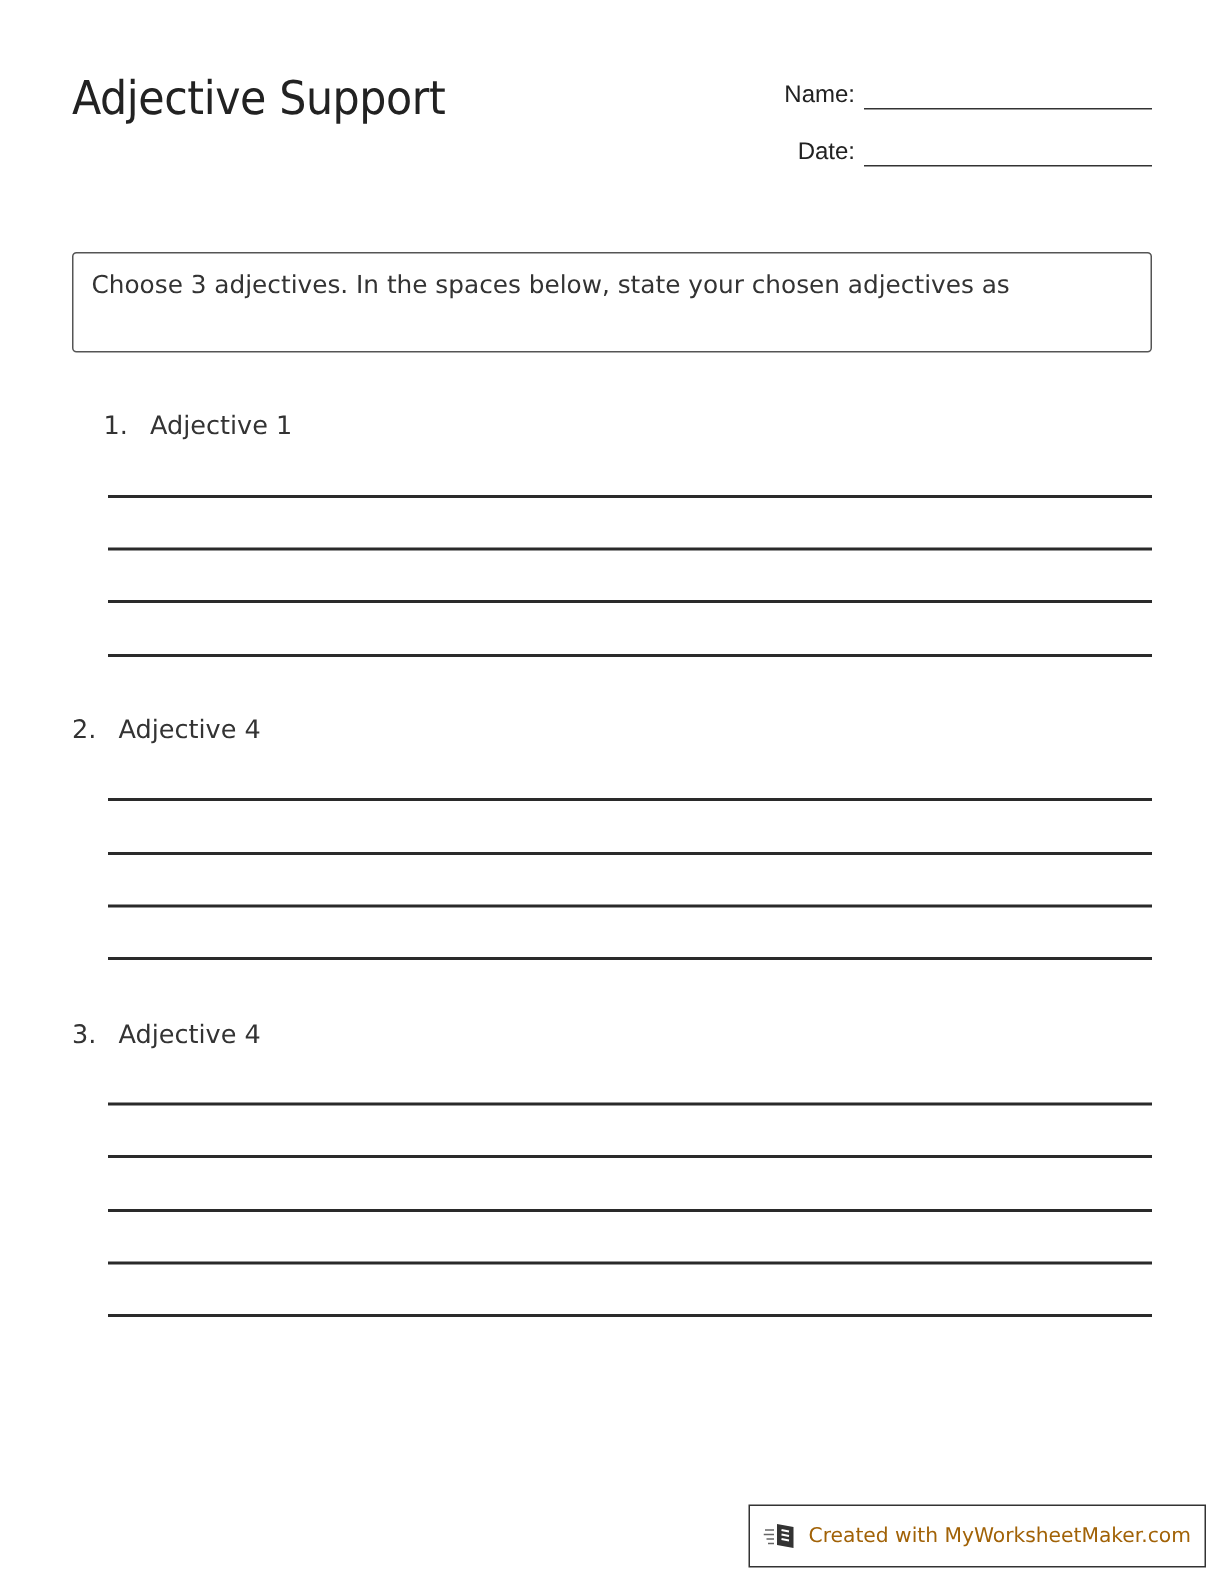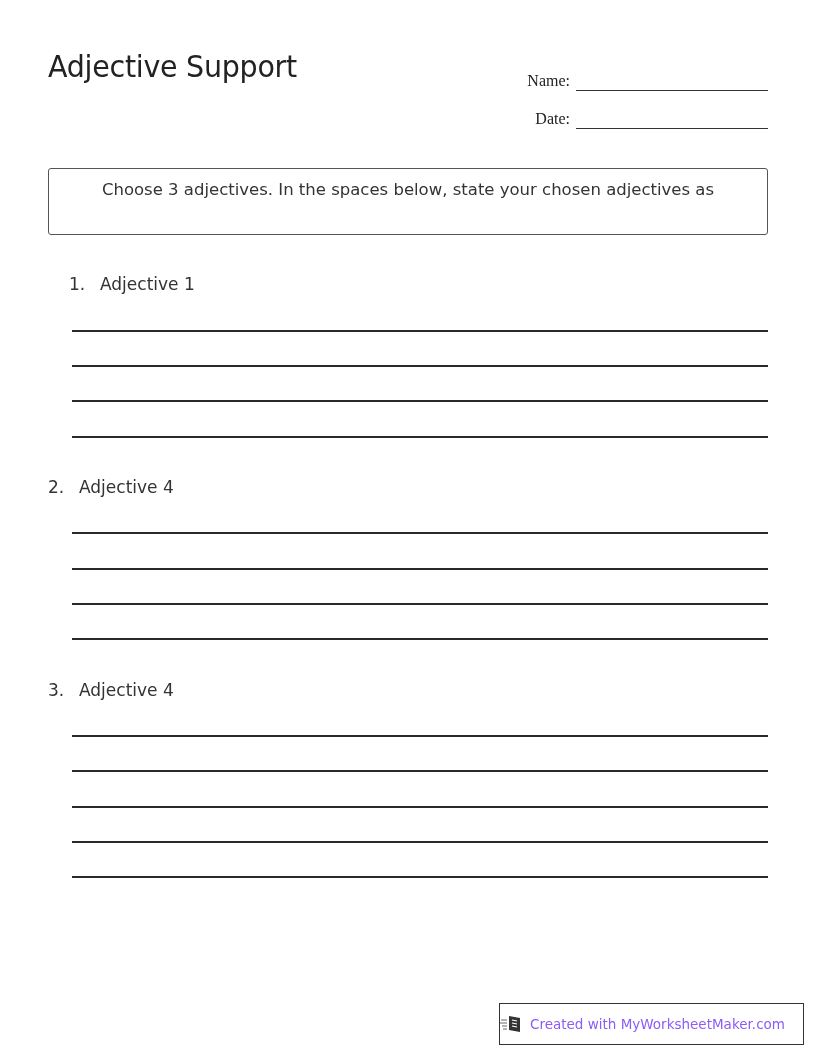--- a/index.html
+++ b/index.html
@@ -1,28 +1,28 @@
 <!DOCTYPE html>
 <html><head>
   <meta charset="utf-8">
   <style>
     html, body { margin: 0; padding: 0; background: #ffffff; }
     body { width: 816px; height: 1056px; position: relative; overflow: hidden; font-family: "DejaVu Sans", sans-serif; color: #222; }
     .title { position: absolute; left: 48px; top: 48px; font-size: 31px; font-weight: normal; color: #222; letter-spacing: -0.3px; font-family: "DejaVu Sans", sans-serif; transform: scaleX(0.92); transform-origin: left top; }
-    .field { position: absolute; display: flex; align-items: flex-start; font-family: Liberation Serif, serif; font-size: 16px; color: #222; margin-top: 18px; }
+    .field { position: absolute; display: flex; align-items: flex-end; font-family: Liberation Sans, sans-serif; font-size: 16px; color: #222; }
     .field .lbl { text-align: right; width: 70px; margin-right: 6px; }
     .field .line { width: 192px; border-bottom: 1px solid #333; height: 18px; }
     .name-field { left: 500px; top: 54px; }
     .date-field { left: 500px; top: 92px; }
     .instructions { position: absolute; left: 48px; top: 168px; width: 694px; height: 44px; border: 1px solid #555; border-radius: 3px; padding: 9px 12px 12px 12px; font-size: 16.5px; line-height: 24px; color: #333; transform-origin: left top; }
-    .instructions span { display: block; white-space: nowrap; text-align: center; }
+    .instructions span { display: block; white-space: nowrap; }
     .q { position: absolute; left: 48px; font-size: 17px; color: #333; }
     .q .num { display: inline-block; width: 31px; }
     .rule { position: absolute; left: 72px; width: 696px; height: 0; border-top: 2px solid #2a2a2a; }
-    .footer-badge { position: absolute; left: 499px; top: 1003px; width: 305px; height: 42px; border: 1px solid #333; box-sizing: border-box; display: flex; align-items: center; justify-content: flex-start; font-size: 13.5px; color: #8b5cf6; }
+    .footer-badge { position: absolute; left: 499px; top: 1003px; width: 305px; height: 42px; border: 1px solid #333; box-sizing: border-box; display: flex; align-items: center; justify-content: center; font-size: 13.5px; color: #a16207; }
     .footer-badge svg { margin-right: 6px; }
   </style>
 </head>
 <body>
 
 <div class="title">Adjective Support</div>
 
 <div class="field name-field">
   <span class="lbl">Name:</span>
   <span class="line"></span>

